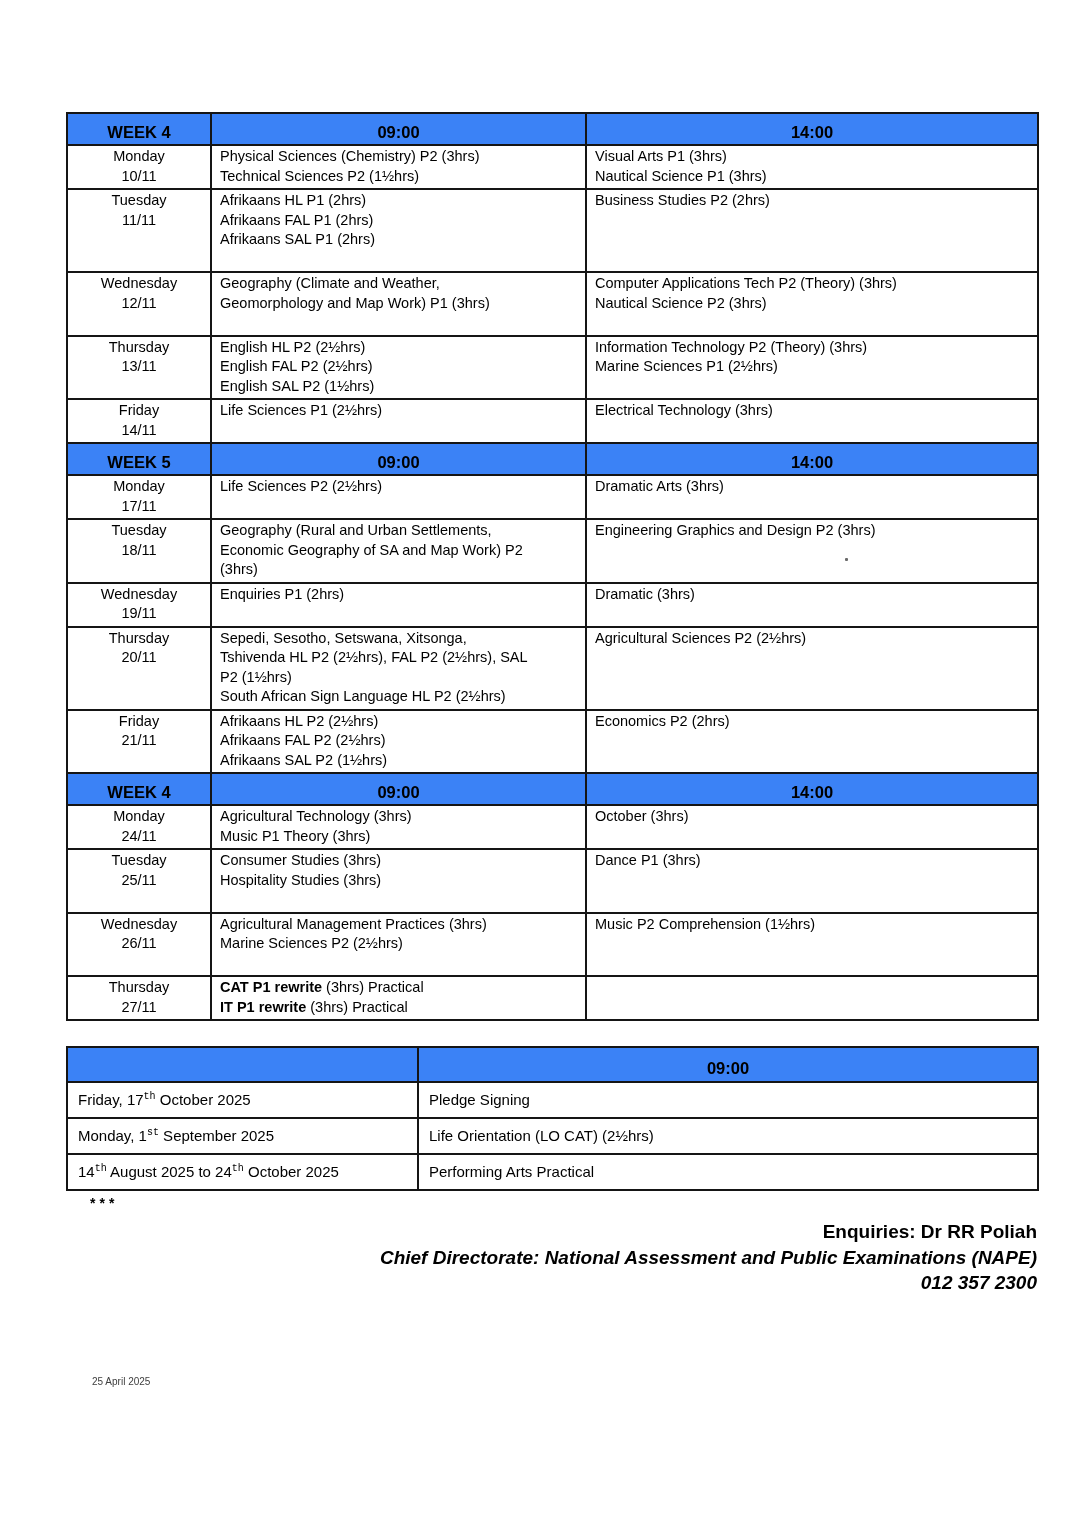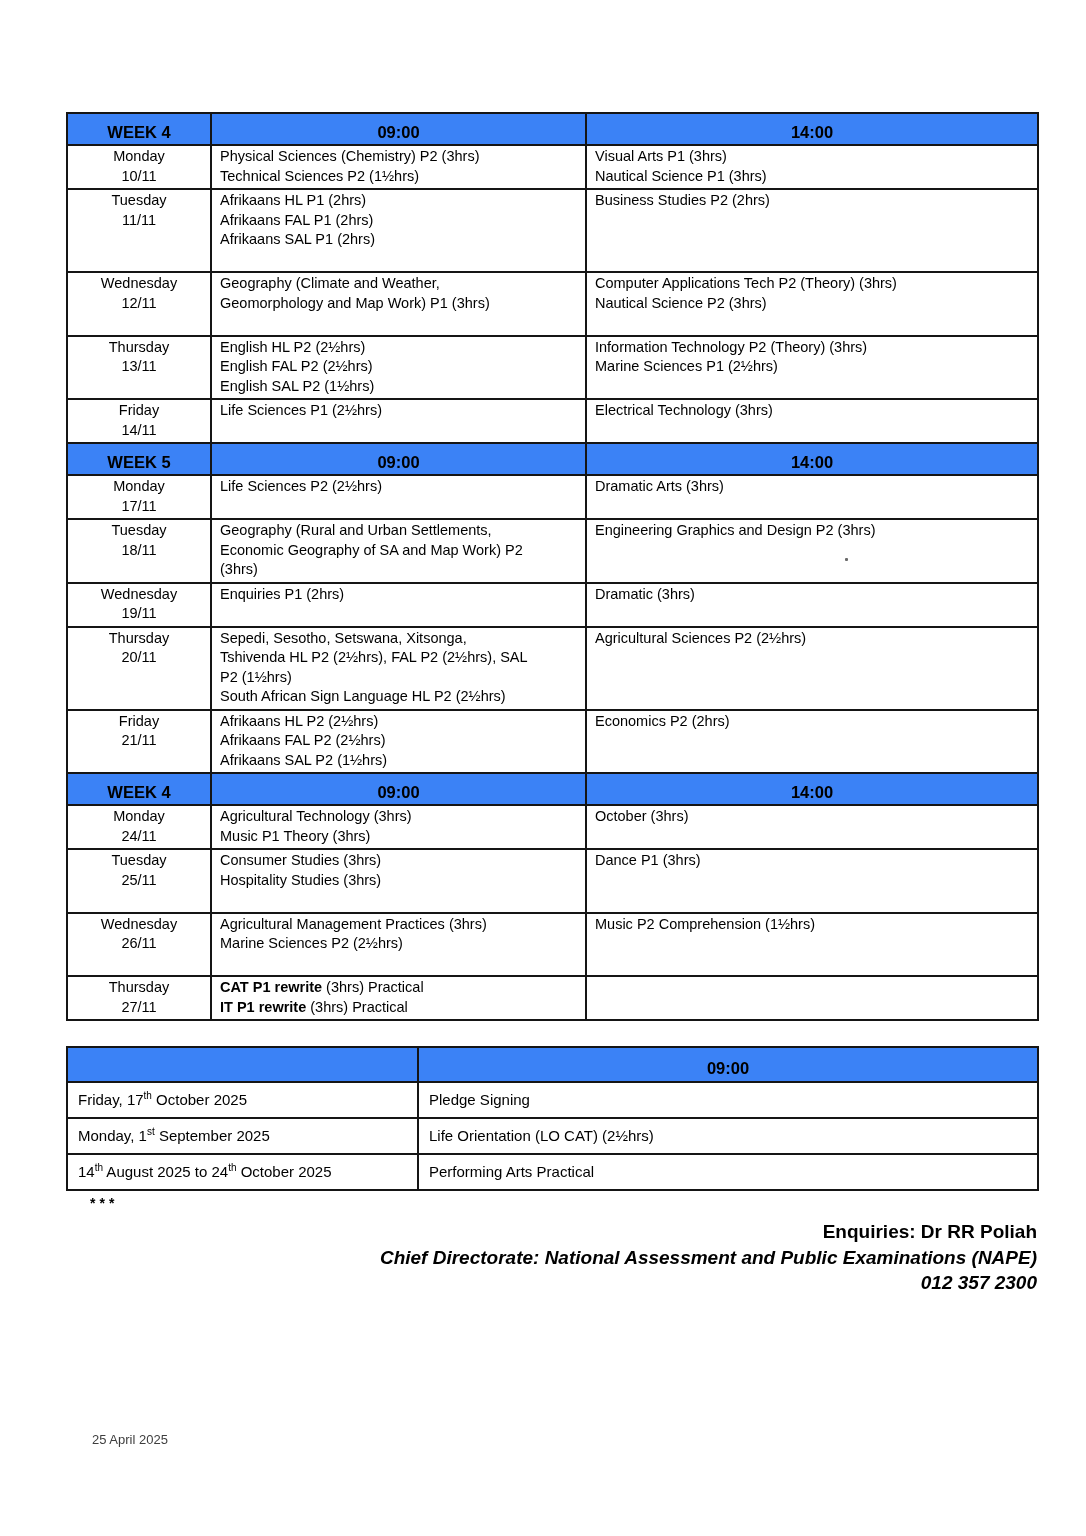--- a/index.html
+++ b/index.html
@@ -11,30 +11,30 @@
   .page{position:absolute;left:66px;top:112px;width:971px;}
   table{border-collapse:collapse;table-layout:fixed;width:971px;}
   td{border:2px solid #151515;vertical-align:top;
      font-size:14.5px;line-height:19.5px;padding:1px 6px 2px 8px;
      overflow:hidden;word-wrap:break-word;}
   tr.week-header td{
      background:#3b82f6;text-align:center;font-weight:bold;
      font-size:16.5px;line-height:19px;padding:9px 0 2px 0;
   }
   td.day-cell{text-align:center;padding:1px 2px 2px 2px;}
-  sup{font-size:10px;line-height:0;}
+  sup{font-size:10px;line-height:0;font-family:Liberation Mono, monospace;}
   
   .special{margin-top:25px;}
   .special td{height:30px;vertical-align:middle;font-size:15px;padding:2px 8px 2px 10px;}
   .special tr.week-header td{height:22px;}
   .special td.time-col{text-align:center;}
   .footnote{margin-top:4px;padding-left:24px;font-weight:bold;font-size:14px;letter-spacing:4px;}
   .enquiries{margin-top:8px;font-weight:bold;font-size:19px;line-height:25.5px;text-align:right;}
   .enquiries .indent{padding-left:128px;font-style:italic;}
-  .footer-date{position:absolute;left:92px;top:1432px;font-size:13px;color:#3e3e3e;}
+  .footer-date{position:absolute;left:92px;top:1376px;font-size:10px;color:#3e3e3e;}
   .stray-dot{position:absolute;left:845px;top:558px;width:3px;height:3px;background:#6a6a6a;border-radius:1px;}
 </style>
 </head>
 <body>
 
 <div class="page">
 
   <table class="main">
     <colgroup>
       <col style="width:144px">

